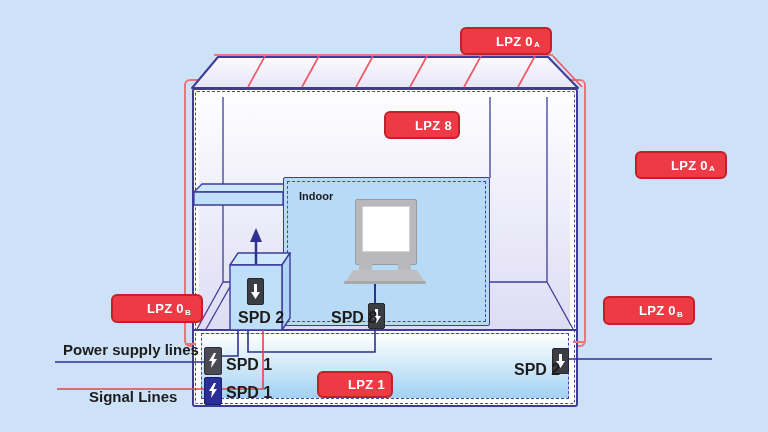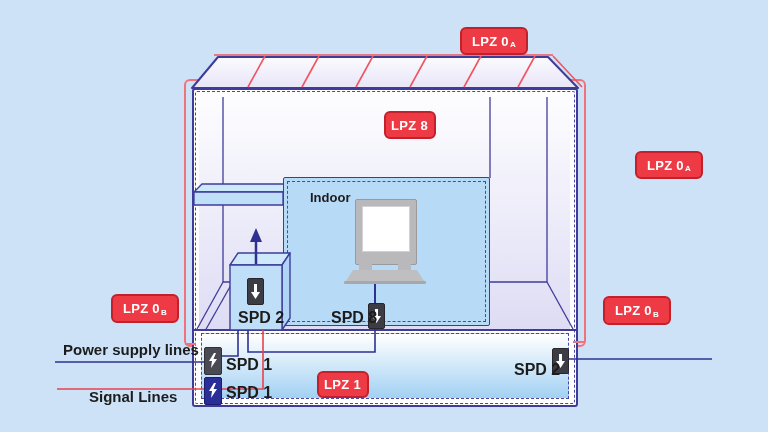--- a/index.html
+++ b/index.html
@@ -2,21 +2,21 @@
 <html><head>
 <meta charset="utf-8">
 <style>
   html,body{margin:0;padding:0;}
   #canvas{position:relative;width:768px;height:432px;background:#cde2f7;overflow:hidden;
           font-family:"Liberation Sans",sans-serif;}
   .abs{position:absolute;}
   
   .zlabel{position:absolute;display:flex;align-items:center;justify-content:center;
           background:#ee3a44;border:2px solid #c2202b;border-radius:6px;
-          color:#fff;font-weight:bold;font-size:13px;letter-spacing:.3px;}
+          color:#fff;font-weight:bold;font-size:13px;letter-spacing:.3px;padding-left:24px;}
   .zlabel .sub{font-size:8px;margin-top:7px;margin-left:1px;font-weight:bold;}
   
   .blabel{position:absolute;color:#1c1c1c;font-weight:bold;font-size:15px;}
   .slabel{position:absolute;color:#1c1c1c;font-weight:bold;font-size:16px;}
   
   .spdbox{position:absolute;border-radius:2px;display:flex;align-items:center;justify-content:center;}
   .spdbox svg{display:block;}
   line,polyline{fill:none;}
 </style>
 </head>
@@ -64,21 +64,21 @@
       <polygon points="194,192 202,184 291,184 283,192" fill="#cde8fb"></polygon>
       <polygon points="194,192 283,192 283,205 194,205" fill="#bfdff8"></polygon>
     </g>
   </svg>
 
   <div class="abs" style="left:201px;top:333px;width:368px;height:66px;background:linear-gradient(#ffffff,#a2d1f3);border:1.5px dashed #4a47a3;box-sizing:border-box;"></div>
   <div class="abs" style="left:192px;top:329px;width:386px;height:2px;background:#3f3c99;"></div>
 
   <div class="abs" style="left:283px;top:177px;width:207px;height:149px;background:#b7daf7;border:1.5px solid #3f3c99;border-radius:2px;box-sizing:border-box;"></div>
   <div class="abs" style="left:287px;top:181px;width:199px;height:141px;border:1.5px dashed #4a47a3;box-sizing:border-box;"></div>
-  <div class="blabel" style="left:310px;top:190px;font-size:13px;">Indoor</div>
+  <div class="blabel" style="left:299px;top:190px;font-size:11px;">Indoor</div>
 
   <div class="abs" style="left:355px;top:199px;width:60px;height:64px;background:#b9b9bb;border:1px solid #9a9a9c;border-radius:2px;"></div>
   <div class="abs" style="left:362px;top:206px;width:46px;height:44px;background:#ffffff;border:1px solid #d2d2d4;"></div>
   <div class="abs" style="left:359px;top:264px;width:13px;height:6px;background:#b9b9bb;"></div>
   <div class="abs" style="left:398px;top:264px;width:13px;height:6px;background:#b9b9bb;"></div>
   <div class="abs" style="left:346px;top:270px;width:78px;height:11px;background:#bfbfc1;clip-path:polygon(9% 0,91% 0,100% 100%,0 100%);"></div>
   <div class="abs" style="left:344px;top:281px;width:82px;height:3px;background:#a8a8aa;border-radius:1px;"></div>
   <div class="abs" style="left:374px;top:284px;width:2px;height:20px;background:#2e3192;"></div>
 
   <svg class="abs" width="768" height="432" style="left:0;top:0;">

